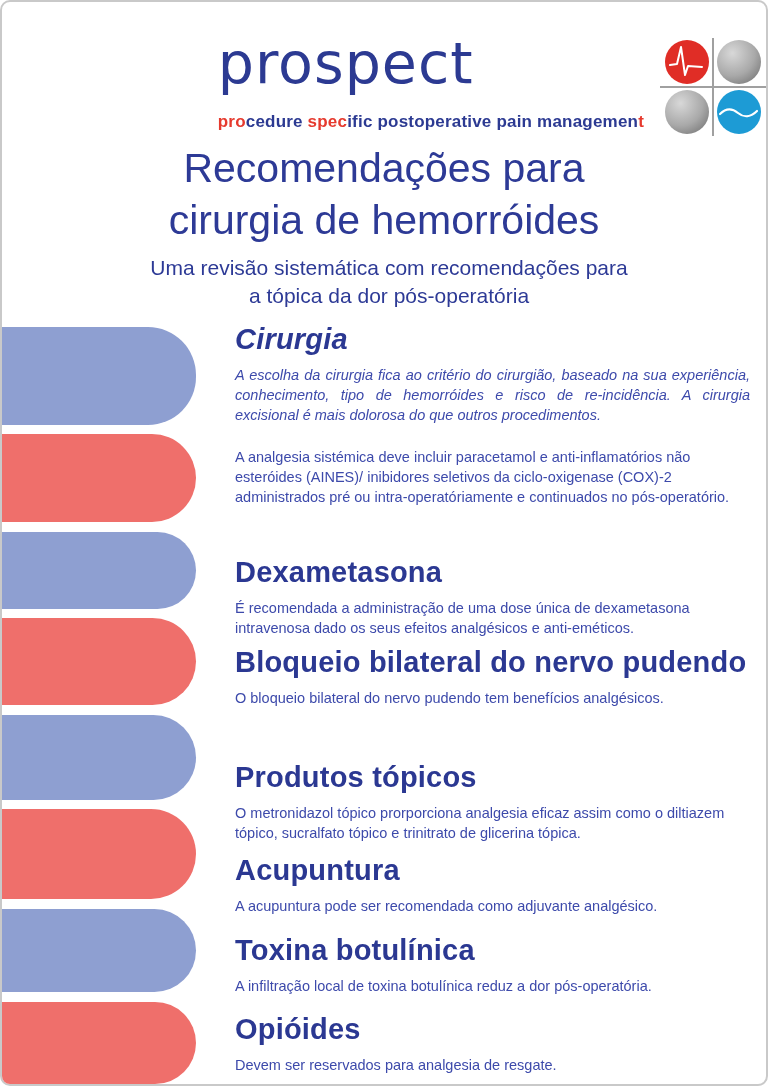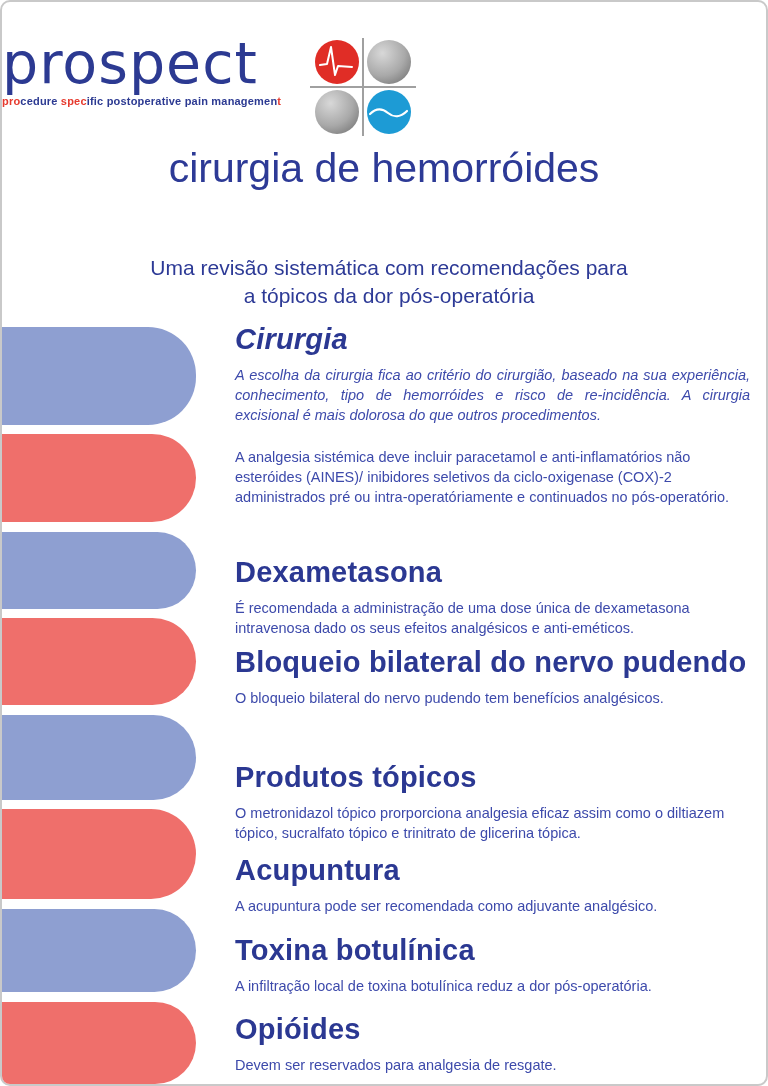--- a/index.html
+++ b/index.html
@@ -9,31 +9,31 @@
     width:768px;height:1086px;
     background:#ffffff;
     border:2px solid #c9c9c9;
     border-radius:10px;
     overflow:hidden;
     font-family:"Liberation Sans", sans-serif;
   }
   
   .logo-row{
     position:absolute;top:30px;left:0;right:0;
-    display:flex;justify-content:flex-start;align-items:flex-start;gap:29px;
+    display:flex;justify-content:flex-end;align-items:flex-start;gap:16px;
   }
   .logo-text{display:flex;flex-direction:column;}
   .wordmark{
     font-family:"DejaVu Sans", sans-serif;
     font-size:57px;line-height:62px;font-weight:400;
     color:#2c3a92;letter-spacing:1px;
   }
   .tagline{
-    margin-top:1px;
-    font-size:11px;font-weight:bold;letter-spacing:.2px;
+    margin-top:18px;
+    font-size:17px;font-weight:bold;letter-spacing:.2px;
     white-space:nowrap;
   }
   .seg-n{color:#2c3a92;}
   .seg-r{color:#e63a2e;}
   .logo-icon{margin-top:6px;}
   
   .title{
     position:absolute;top:140px;left:0;right:0;
     text-align:center;
     color:#2d3a96;
@@ -92,25 +92,26 @@
       <circle cx="79" cy="24" r="22" fill="url(#metal)"></circle>
       <circle cx="27" cy="74" r="22" fill="url(#metal)"></circle>
       <g>
         <circle cx="79" cy="74" r="22" fill="#1d9bd5"></circle>
         <path d="M 60 76 C 66 70 72 70 78 75 C 84 80 91 79 97 73" fill="none" stroke="#ffffff" stroke-width="2.2" stroke-linecap="round"></path>
       </g>
     </svg>
   </div>
 
   <div class="title">
+    <div>Recomendações para</div>
     <div>cirurgia de hemorróides</div>
   </div>
   <div class="subtitle">
     <div>Uma revisão sistemática com recomendações para</div>
-    <div>a tópicos da dor pós-operatória</div>
+    <div>a tópica da dor pós-operatória</div>
   </div>
 
   <div class="pill blue" style="top:325px;height:98px;"></div>
   <div class="pill red" style="top:432px;height:88px;"></div>
   <div class="pill blue" style="top:530px;height:77px;"></div>
   <div class="pill red" style="top:616px;height:87px;"></div>
   <div class="pill blue" style="top:713px;height:85px;"></div>
   <div class="pill red" style="top:807px;height:90px;"></div>
   <div class="pill blue" style="top:907px;height:83px;"></div>
   <div class="pill red" style="top:1000px;height:82px;"></div>

